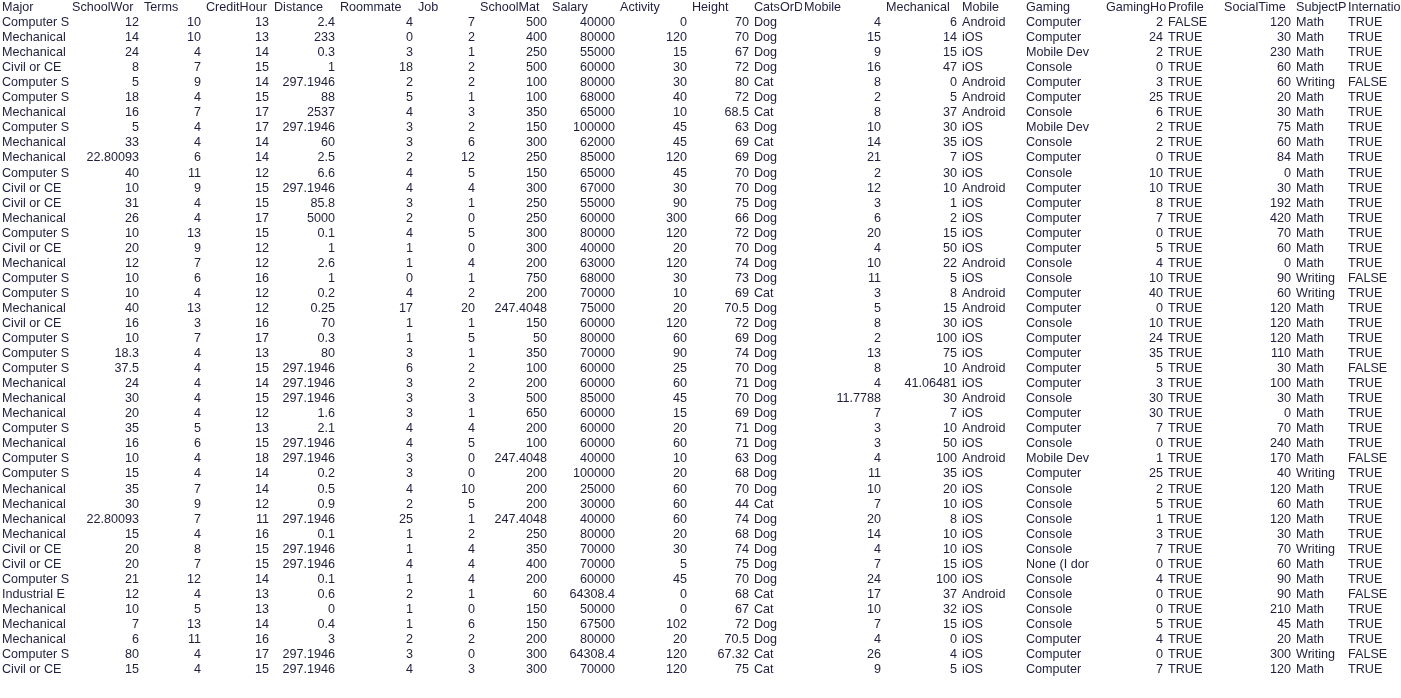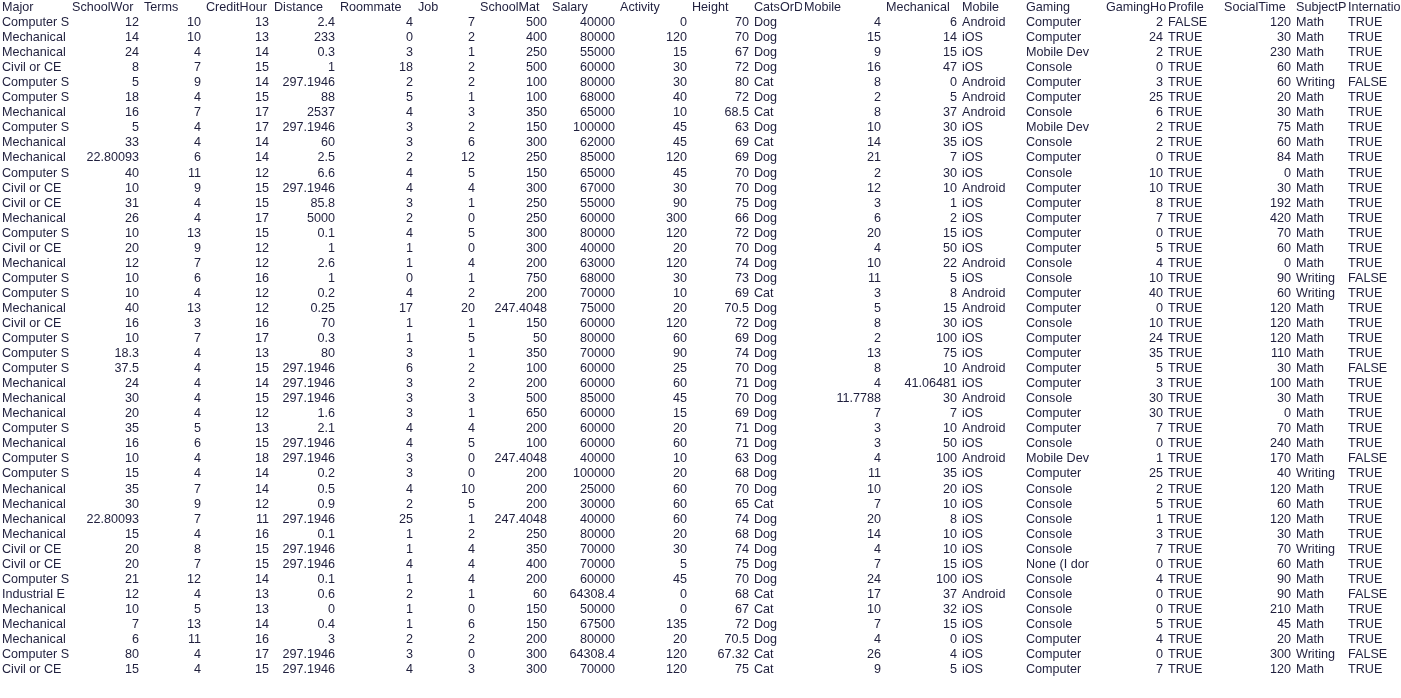--- a/index.html
+++ b/index.html
@@ -860,21 +860,21 @@
           <td class="t">Mechanical</td>
           <td class="n">30</td>
           <td class="n">9</td>
           <td class="n">12</td>
           <td class="n">0.9</td>
           <td class="n">2</td>
           <td class="n">5</td>
           <td class="n">200</td>
           <td class="n">30000</td>
           <td class="n">60</td>
-          <td class="n">65</td>
+          <td class="n">44</td>
           <td class="t">Cat</td>
           <td class="n">7</td>
           <td class="n">10</td>
           <td class="t">iOS</td>
           <td class="t">Console</td>
           <td class="n">5</td>
           <td class="t">TRUE</td>
           <td class="n">60</td>
           <td class="t">Math</td>
           <td class="t">TRUE</td>
@@ -1043,21 +1043,21 @@
         <tr>
           <td class="t">Mechanical</td>
           <td class="n">7</td>
           <td class="n">13</td>
           <td class="n">14</td>
           <td class="n">0.4</td>
           <td class="n">1</td>
           <td class="n">6</td>
           <td class="n">150</td>
           <td class="n">67500</td>
-          <td class="n">135</td>
+          <td class="n">102</td>
           <td class="n">72</td>
           <td class="t">Dog</td>
           <td class="n">7</td>
           <td class="n">15</td>
           <td class="t">iOS</td>
           <td class="t">Console</td>
           <td class="n">5</td>
           <td class="t">TRUE</td>
           <td class="n">45</td>
           <td class="t">Math</td>

